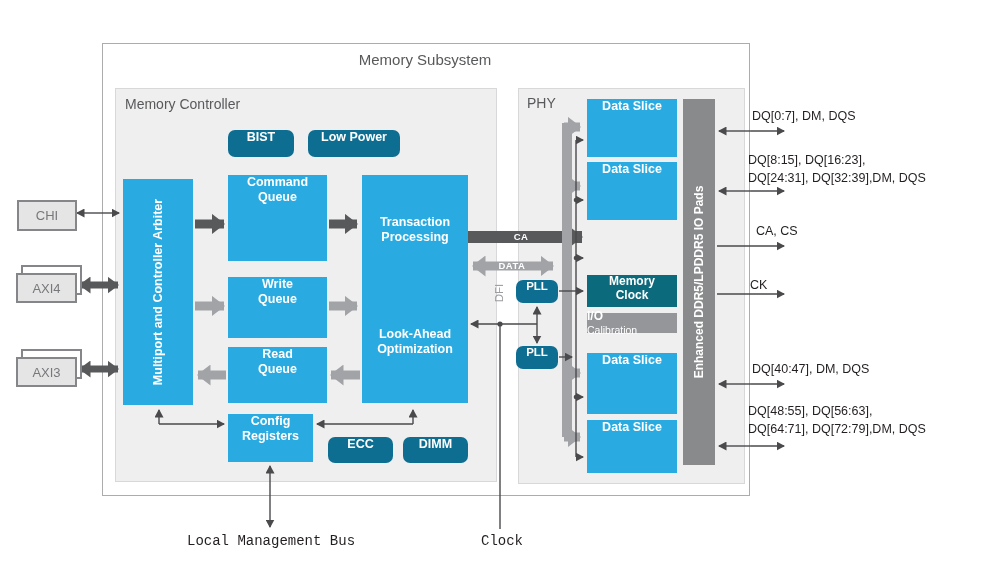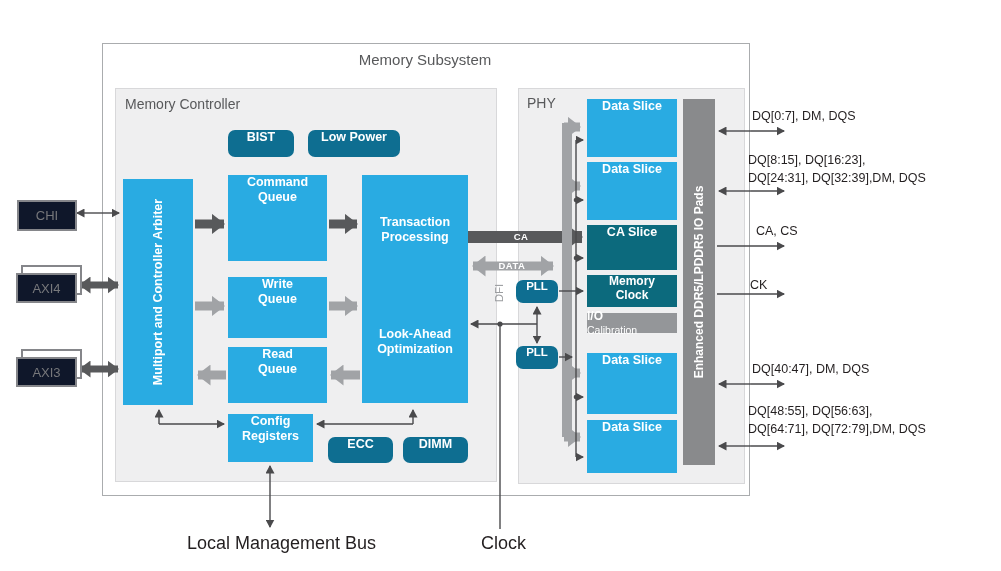--- a/index.html
+++ b/index.html
@@ -21,25 +21,25 @@
   .blk.blue{background:var(--light-blue);}
   .blk.dark{background:var(--dark-blue);border-radius:7px;}
   .blk.teal{background:var(--teal);}
   .blk.grayb{background:var(--gray-block);}
   .vbox{position:absolute;}
   .vbox>span{position:absolute;left:50%;top:50%;transform:translate(-50%,-50%) rotate(-90deg);
              white-space:nowrap;color:#fff;font-weight:bold;font-size:12.5px;}
   .barbox{background:var(--gray-bar);}
   .bigblk-label{position:absolute;left:0;width:100%;display:flex;justify-content:center;}
   .bigblk-label>span{display:inline-block;}
-  .port{position:absolute;background:#0f172a;border:2px solid #85868a;display:flex;
+  .port{position:absolute;background:#e5e5e5;border:2px solid #85868a;display:flex;
         align-items:center;justify-content:center;color:var(--port-text);font-size:13px;}
   .port-back{position:absolute;background:#fff;border:2px solid #85868a;}
   .rlabel{position:absolute;color:var(--text-dark);font-size:12.5px;line-height:18px;white-space:nowrap;}
-  .blabel{position:absolute;color:var(--text-dark);font-size:18px;white-space:nowrap;}
+  .blabel{position:absolute;color:var(--text-dark);font-size:14px;white-space:nowrap;font-family:Liberation Mono, monospace;}
   .wire-label{position:absolute;color:#fff;font-weight:bold;font-size:9.5px;text-align:center;
               letter-spacing:.5px;}
   .dfi{position:absolute;}
   .dfi>span{position:absolute;left:50%;top:50%;transform:translate(-50%,-50%) rotate(-90deg);
             color:var(--dfi-gray);font-size:11.5px;white-space:nowrap;}
   svg.wires{position:absolute;left:0;top:0;z-index:2;}
   .layer-blocks{position:absolute;left:0;top:0;width:100%;height:100%;z-index:3;pointer-events:none;}
   .layer-frames{position:absolute;left:5px;top:0;width:100%;height:100%;z-index:1;}
   .w-thin{stroke:var(--line-dark);stroke-width:1.4;fill:none;}
   .w-med{stroke:var(--arrow-dark);stroke-width:7;fill:none;}
@@ -198,23 +198,20 @@
     <div class="blk dark" style="left:403px;top:437px;width:65px;height:26px;">
       <span>DIMM</span>
     </div>
 
     <div class="blk blue" style="left:587px;top:99px;width:90px;height:58px;">
       <span>Data Slice</span>
     </div>
     <div class="blk blue" style="left:587px;top:162px;width:90px;height:58px;">
       <span>Data Slice</span>
     </div>
-    <div class="blk teal" style="left:587px;top:225px;width:90px;height:45px;">
-      <span>CA Slice</span>
-    </div>
     <div class="blk teal mclk" style="left:587px;top:275px;width:90px;height:32px;font-size:12px;line-height:1.15;">
       <span>Memory Clock</span>
     </div>
     <div class="blk grayb" style="left:587px;top:313px;width:90px;height:20px;flex-direction:column;">
       <span class="iocal-l1">I/O</span>
       <span class="iocal-l2">Calibration</span>
     </div>
     <div class="blk blue" style="left:587px;top:353px;width:90px;height:61px;">
       <span>Data Slice</span>
     </div>

